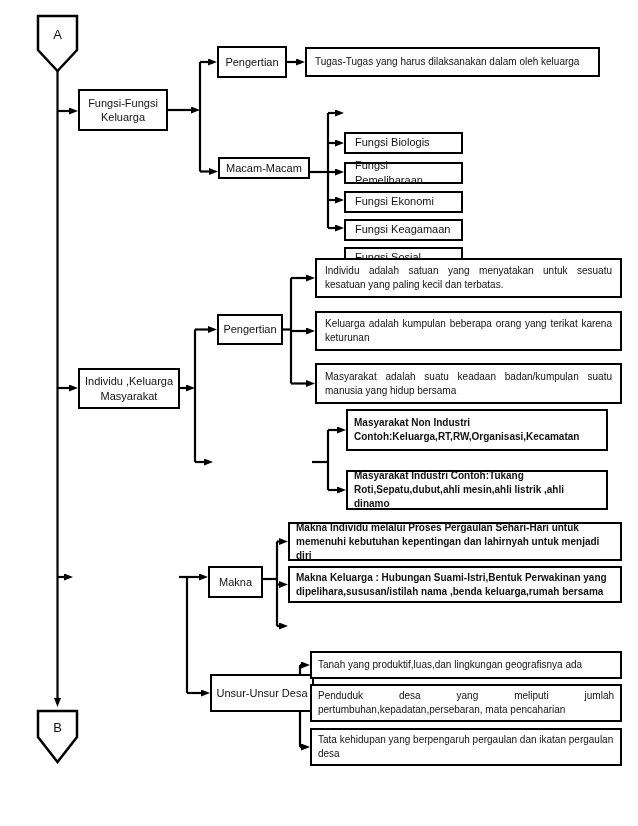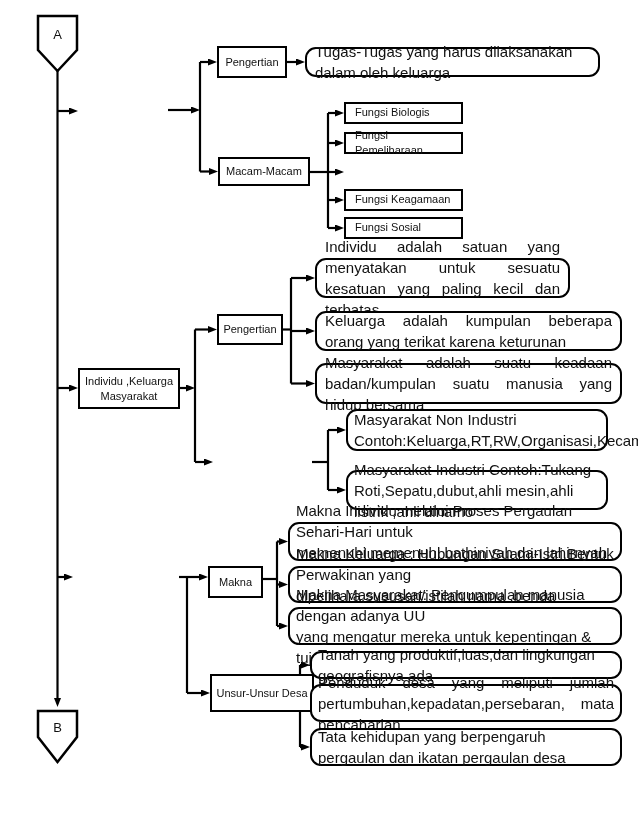--- a/index.html
+++ b/index.html
@@ -2,25 +2,25 @@
 <html><head>
 <meta charset="utf-8">
 <style>
   html,body{margin:0;padding:0;background:#fff;}
   #canvas{position:relative;width:638px;height:826px;background:#ffffff;overflow:hidden;
           font-family:"Liberation Sans",sans-serif;color:#111;}
   #wires{position:absolute;left:0;top:0;width:638px;height:826px;}
   .node{position:absolute;box-sizing:border-box;border:2px solid #000;background:#fff;
         display:flex;align-items:center;justify-content:center;text-align:center;
         font-size:11px;line-height:1.3;padding:2px;}
-  .leafL{justify-content:flex-start;text-align:left;padding:1px 4px 2px 9px;}
-  .desc{font-size:15px;line-height:1.4;justify-content:flex-start;text-align:left;
-        padding:3px 8px;align-items:center;display:flex;border-radius:11px;}
+  .leafL{justify-content:flex-start;text-align:left;padding:1px 4px 2px 9px;margin-top:30px;}
+  .desc{font-size:10px;line-height:1.4;justify-content:flex-start;text-align:left;
+        padding:3px 8px;align-items:center;display:flex;}
   .justify{text-align:justify;}
-  .pre{white-space:pre-line;}
+  .pre{white-space:pre-line;font-weight:bold;}
   .pad6{padding:3px 6px;}
   .conn-letter{position:absolute;display:flex;align-items:center;justify-content:center;
         font-size:13px;}
 </style>
 </head>
 <body>
 
 <div id="canvas">
 
   <svg id="wires" viewBox="0 0 638 826" xmlns="http://www.w3.org/2000/svg">
@@ -79,43 +79,43 @@
       <path d="M300,665 V747"></path>
       <path d="M300,665 H306" marker-end="url(#ah)"></path>
       <path d="M300,699 H306" marker-end="url(#ah)"></path>
       <path d="M300,747 H306" marker-end="url(#ah)"></path>
     </g>
   </svg>
 
   <div class="conn-letter" style="left:38px;top:20px;width:39px;height:28px">A</div>
   <div class="conn-letter" style="left:38px;top:714px;width:39px;height:26px">B</div>
 
+  <div class="node" style="left:78px;top:89px;width:90px;height:42px">Fungsi-Fungsi Keluarga</div>
   <div class="node" style="left:217px;top:46px;width:70px;height:32px">Pengertian</div>
   <div class="node desc" style="left:305px;top:47px;width:295px;height:30px">Tugas-Tugas yang harus dilaksanakan dalam oleh keluarga</div>
-  <div class="node" style="left:218px;top:157px;width:92px;height:29px">Macam-Macam</div>
+  <div class="node" style="left:218px;top:157px;width:92px;height:22px">Macam-Macam</div>
   <div class="node leafL" style="left:344px;top:102px;width:119px;height:22px">Fungsi  Biologis</div>
   <div class="node leafL" style="left:344px;top:132px;width:119px;height:22px">Fungsi Pemeliharaan</div>
+  <div class="node leafL" style="left:344px;top:161px;width:119px;height:22px">Fungsi Ekonomi</div>
   <div class="node leafL" style="left:344px;top:189px;width:119px;height:22px">Fungsi Keagamaan</div>
   <div class="node leafL" style="left:344px;top:217px;width:119px;height:22px">Fungsi Sosial</div>
 
   <div class="node" style="left:78px;top:368px;width:102px;height:41px">Individu ,Keluarga Masyarakat</div>
   <div class="node" style="left:217px;top:314px;width:66px;height:31px">Pengertian</div>
-  <div class="node desc justify" style="left:315px;top:258px;width:255px;height:40px">Individu adalah satuan yang menyatakan untuk sesuatu kesatuan yang paling kecil dan terbatas.</div>
+  <div class="node desc justify" style="left:315px;top:258px;width:307px;height:40px">Individu adalah satuan yang menyatakan untuk sesuatu kesatuan yang paling kecil dan terbatas.</div>
   <div class="node desc justify" style="left:315px;top:311px;width:307px;height:40px">Keluarga adalah kumpulan beberapa orang yang terikat karena keturunan</div>
   <div class="node desc justify" style="left:315px;top:363px;width:307px;height:41px">Masyarakat adalah suatu keadaan badan/kumpulan suatu manusia yang hidup bersama</div>
   <div class="node desc pre pad6" style="left:346px;top:409px;width:262px;height:42px">Masyarakat Non Industri
 Contoh:Keluarga,RT,RW,Organisasi,Kecamatan</div>
   <div class="node desc pre pad6" style="left:346px;top:470px;width:262px;height:40px">Masyarakat Industri Contoh:Tukang
 Roti,Sepatu,dubut,ahli mesin,ahli listrik ,ahli dinamo</div>
 
   <div class="node" style="left:208px;top:566px;width:55px;height:32px">Makna</div>
   <div class="node desc pre pad6" style="left:288px;top:522px;width:334px;height:39px">Makna Individu melalui Proses Pergaulan Sehari-Hari untuk
-memenuhi memenuhi bathiniyah dan lahirnyah untuk menjadi diri</div>
+memenuhi kebutuhan kepentingan dan lahirnyah untuk menjadi diri</div>
   <div class="node desc pre pad6" style="left:288px;top:566px;width:334px;height:37px">Makna Keluarga : Hubungan Suami-Istri,Bentuk Perwakinan yang
 dipelihara,sususan/istilah nama ,benda keluarga,rumah bersama</div>
-  <div class="node desc pre pad6" style="left:288px;top:607px;width:334px;height:38px">Makna Masyarakat: Pengumpulan manusia dengan adanya UU
-yang mengatur mereka untuk kepentingan &amp; tujuan bersama</div>
   <div class="node" style="left:210px;top:674px;width:104px;height:38px">Unsur-Unsur Desa</div>
   <div class="node desc pad6" style="left:310px;top:651px;width:312px;height:28px">Tanah yang produktif,luas,dan lingkungan geografisnya ada</div>
   <div class="node desc justify pad6" style="left:310px;top:684px;width:312px;height:38px">Penduduk desa yang meliputi jumlah pertumbuhan,kepadatan,persebaran, mata pencaharian</div>
   <div class="node desc pad6" style="left:310px;top:728px;width:312px;height:38px">Tata kehidupan yang  berpengaruh pergaulan dan ikatan pergaulan desa</div>
 
 </div>
 
 </body></html>

